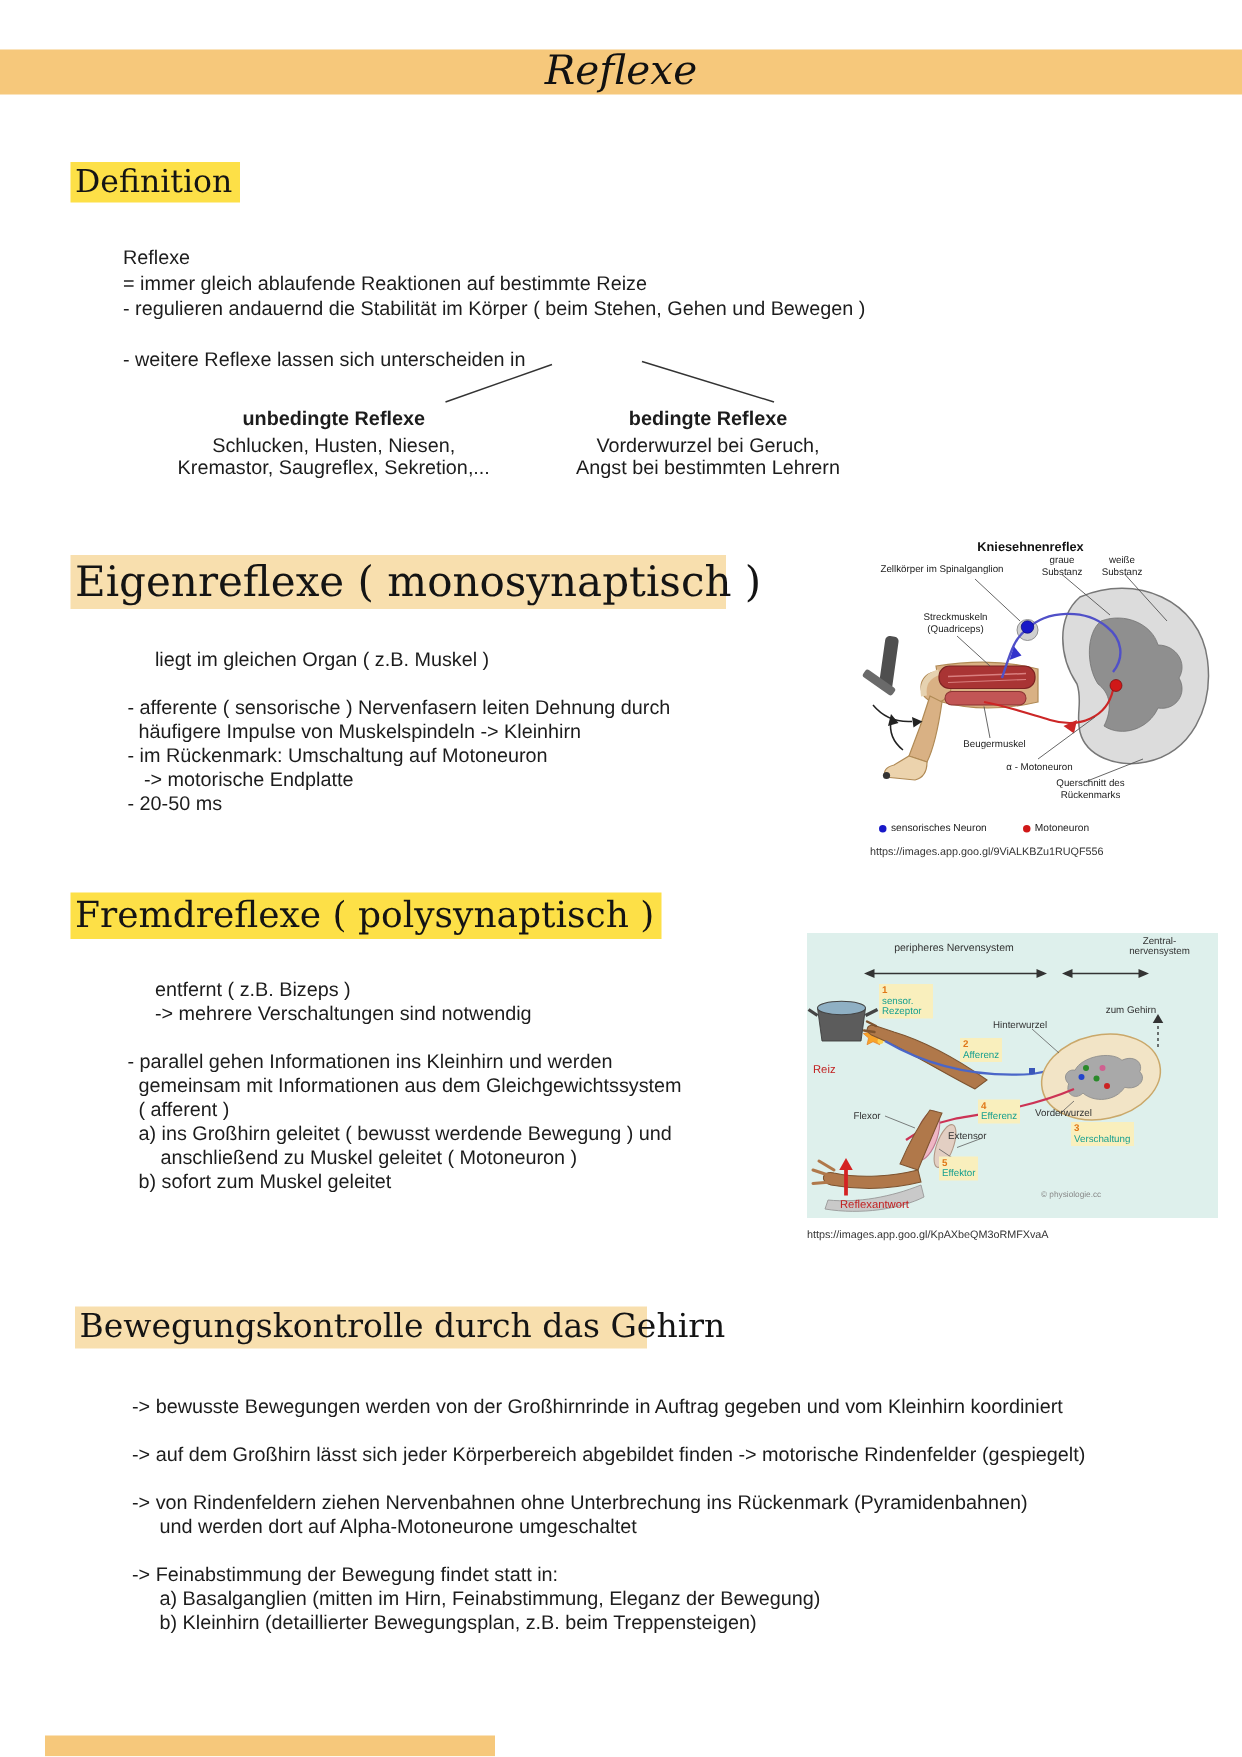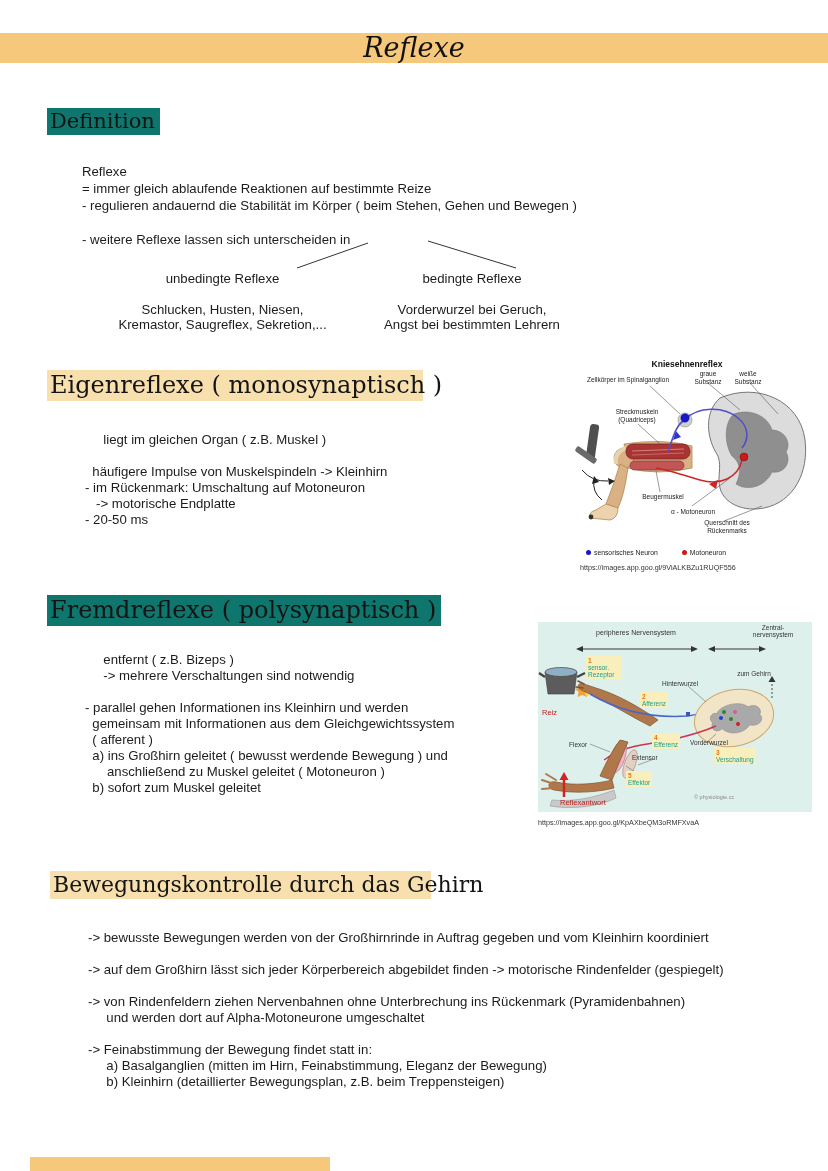--- a/index.html
+++ b/index.html
@@ -8,32 +8,32 @@
   .page{position:relative;width:828px;height:1171px;background:#fff;overflow:hidden}
 
   
   .banner{position:absolute;left:0;top:33px;width:100%;height:30px;background:#f6c87b}
   .banner .title{font-family:"DejaVu Serif",serif;font-style:italic;font-size:27px;
     text-align:center;line-height:29px;color:#111}
 
   
   .h{position:absolute;font-family:"DejaVu Serif",serif;color:#141414;white-space:nowrap}
   .h span{padding:1px 5px 2px 3px}
-  .hl-100{background:#0f766e}
+  .hl-100{background:#fde047}
   .hl-94{background:linear-gradient(90deg,#f8dfae 94%,rgba(0,0,0,0) 94%)}
   .hl-87{background:linear-gradient(90deg,#f8dfae 87%,rgba(0,0,0,0) 87%)}
 
   
   .tblock{position:absolute;font-size:13.2px;color:#1c1c1c}
   .tblock .line{white-space:pre;min-height:16px;line-height:16px}
   .lh17 .line{min-height:17px;line-height:17px}
 
   
   .branch{position:absolute;text-align:center;font-size:13.2px;line-height:15.5px}
-  .branch .btitle{font-weight:normal;margin-bottom:15px}
+  .branch .btitle{font-weight:bold;margin-bottom:2px}
 
   .connector{position:absolute;left:278px;top:237px}
 
   
   .diag1{position:absolute;left:572px;top:356px;width:252px;height:222px}
   .diag1 .dtitle{position:absolute;left:40px;top:3px;width:150px;text-align:center;
     font-size:8.5px;font-weight:bold;color:#111}
   .dlabel{position:absolute;font-size:6.5px;line-height:7.5px;color:#222;text-align:center}
   .diag1 .legend{position:absolute;left:14px;top:193px;display:flex;gap:24px;
     font-size:6.8px;color:#222;align-items:center}
@@ -93,27 +93,28 @@
   </div>
   <div class="branch" style="left:352px;top:271px;width:240px">
     <div class="btitle">bedingte Reflexe</div>
     <div>
 
     <div>Vorderwurzel bei Geruch,</div>
         <div>Angst bei bestimmten Lehrern</div>
       </div>
   </div>
 
-  <div class="h" style="left:47px;top:371px;font-size:24px">
+  <div class="h" style="left:47px;top:371px;font-size:28px">
     <span class="hl-94">Eigenreflexe ( monosynaptisch )</span>
   </div>
   <div class="tblock" style="left:85px;top:432px">
 
       <div class="line">     liegt im gleichen Organ ( z.B. Muskel )</div>
       <div class="line"></div>
+      <div class="line">- afferente ( sensorische ) Nervenfasern leiten Dehnung durch</div>
       <div class="line">  häufigere Impulse von Muskelspindeln -&gt; Kleinhirn</div>
       <div class="line">- im Rückenmark: Umschaltung auf Motoneuron</div>
       <div class="line">   -&gt; motorische Endplatte</div>
       <div class="line">- 20-50 ms</div>
     </div>
 
   <div class="diag1">
     <svg width="252" height="190" viewBox="0 0 252 190">
 
       <path d="M148 42 C185 26 228 44 233 84 C237 116 222 146 192 152 C172 156 152 148 148 132 C145 120 150 112 146 100 C134 82 132 56 148 42 Z" fill="#dcdcdc" stroke="#777" stroke-width="1"></path>

